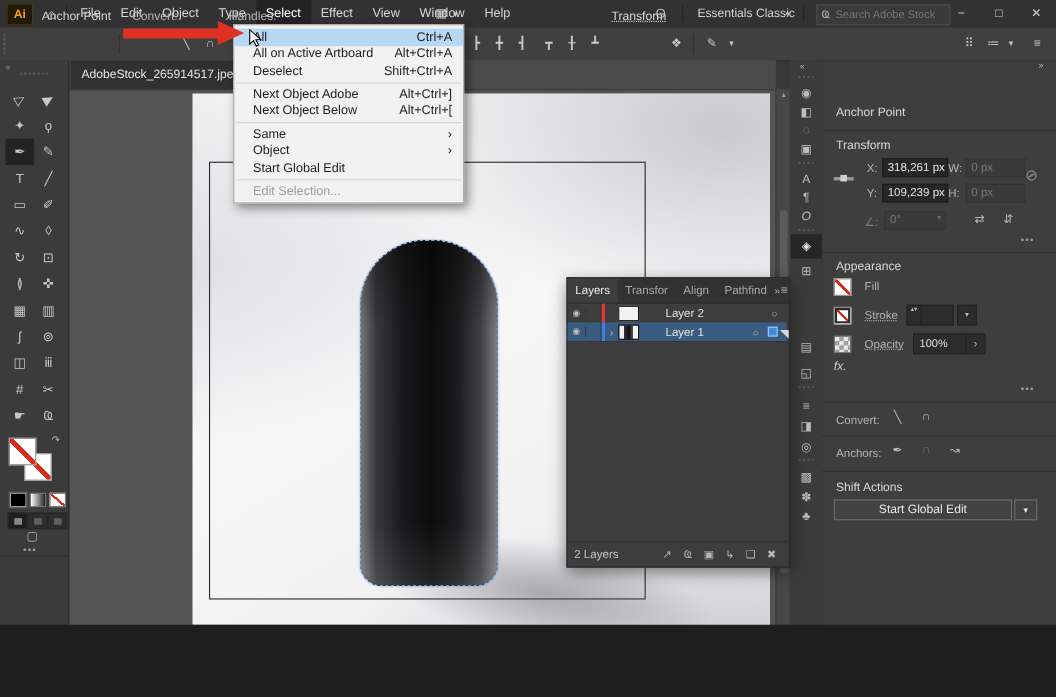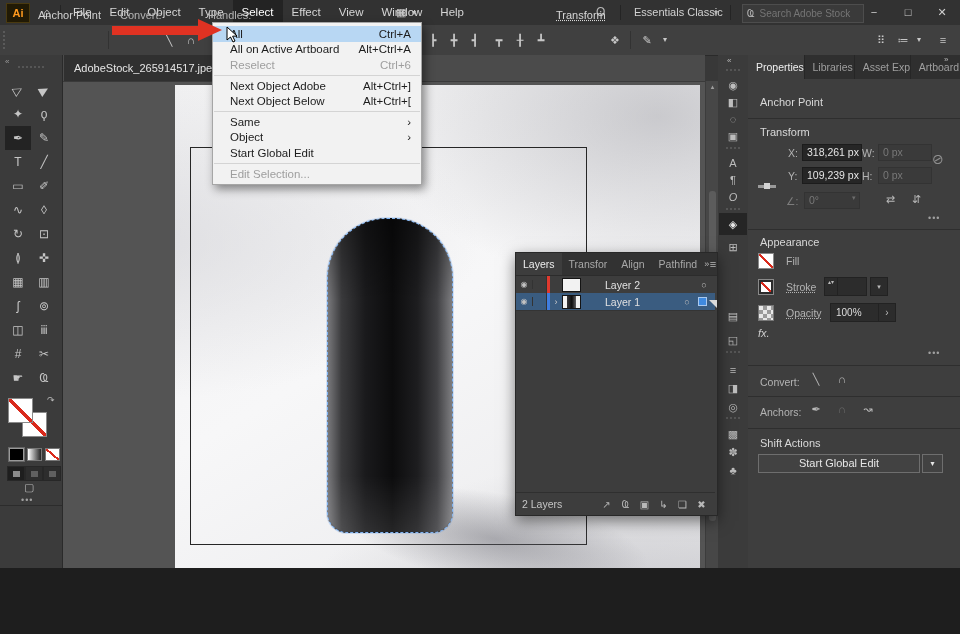--- a/index.html
+++ b/index.html
@@ -327,23 +327,23 @@
 
   <div class="a selmenu">
     <div class="mi hl">
       <span class="lab">All</span>
       <span class="sc">Ctrl+A</span>
     </div>
     <div class="mi">
       <span class="lab">All on Active Artboard</span>
       <span class="sc">Alt+Ctrl+A</span>
     </div>
-    <div class="mi dis">
-      <span class="lab">Reselect</span>
-      <span class="sc">Ctrl+6</span>
+    <div class="mi">
+      <span class="lab">Deselect</span>
+      <span class="sc">Shift+Ctrl+A</span>
     </div>
     <div class="msep"></div>
     <div class="mi">
       <span class="lab">Next Object Adobe</span>
       <span class="sc">Alt+Ctrl+]</span>
     </div>
     <div class="mi">
       <span class="lab">Next Object Below</span>
       <span class="sc">Alt+Ctrl+[</span>
     </div>
@@ -434,26 +434,20 @@
     <div class="a rs-ic" style="top:325px;">◨</div>
     <div class="a rs-ic" style="top:344px;">◎</div>
     <div class="a rs-dots" style="top:362px;"></div>
     <div class="a rs-ic" style="top:371px;">▩</div>
     <div class="a rs-ic" style="top:389px;">✽</div>
     <div class="a rs-ic" style="top:407px;">♣</div>
   </div>
 
   <div class="a props">
     <span class="a g" style="left:196px;top:0;font-size:8px;">»</span>
-    <div class="pp-tabs">
-      <div class="pp-tab on">Properties</div>
-      <div class="pp-tab">Libraries</div>
-      <div class="pp-tab">Asset Exp</div>
-      <div class="pp-tab" style="border-right:0;">Artboard</div>
-    </div>
     <span class="a pp-h" style="left:12px;top:41px;">Anchor Point</span>
     <div class="a pp-sep" style="top:63px;"></div>
 
     <span class="a pp-h" style="left:12px;top:71px;">Transform</span>
     <div class="a refw" style="left:10px;top:106px;"></div>
     <span class="a pp-lab" style="left:40px;top:92px;">X:</span>
     <div class="a field" style="left:54px;top:89px;width:50px;">318,261 px</div>
     <span class="a pp-lab" style="left:114px;top:92px;">W:</span>
     <div class="a field dis" style="left:130px;top:89px;width:44px;">0 px</div>
     <span class="a pp-lab" style="left:40px;top:115px;">Y:</span>

